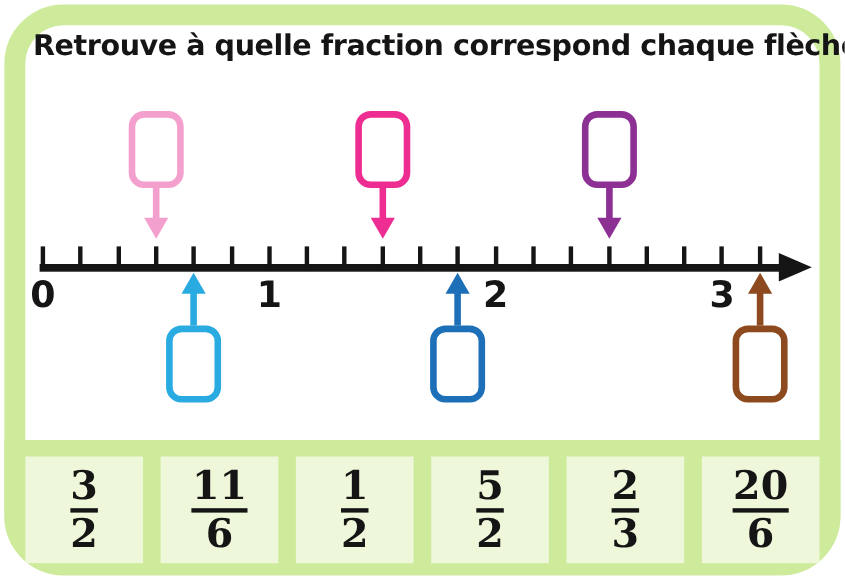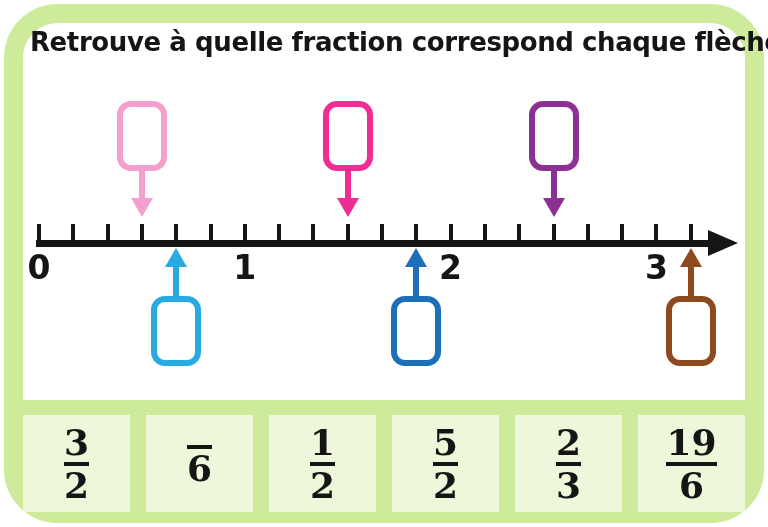--- a/index.html
+++ b/index.html
@@ -141,20 +141,21 @@
     <div class="cards-row" id="cards-row">
         <div class="card" style="background: rgb(238, 247, 217);">
           <div class="fraction">
             <span>3</span>
             <div class="frac-bar"></div>
             <span>2</span>
           </div>
         </div>
         <div class="card" style="background: rgb(238, 247, 217);">
           <div class="fraction">
+            <span>11</span>
             <div class="frac-bar"></div>
             <span>6</span>
           </div>
         </div>
         <div class="card" style="background: rgb(238, 247, 217);">
           <div class="fraction">
             <span>1</span>
             <div class="frac-bar"></div>
             <span>2</span>
           </div>
@@ -168,20 +169,20 @@
         </div>
         <div class="card" style="background: rgb(238, 247, 217);">
           <div class="fraction">
             <span>2</span>
             <div class="frac-bar"></div>
             <span>3</span>
           </div>
         </div>
         <div class="card" style="background: rgb(238, 247, 217);">
           <div class="fraction">
-            <span>19</span>
+            <span>20</span>
             <div class="frac-bar"></div>
             <span>6</span>
           </div>
         </div>
       </div>
   </div>
 </div>
 
 </body></html>

